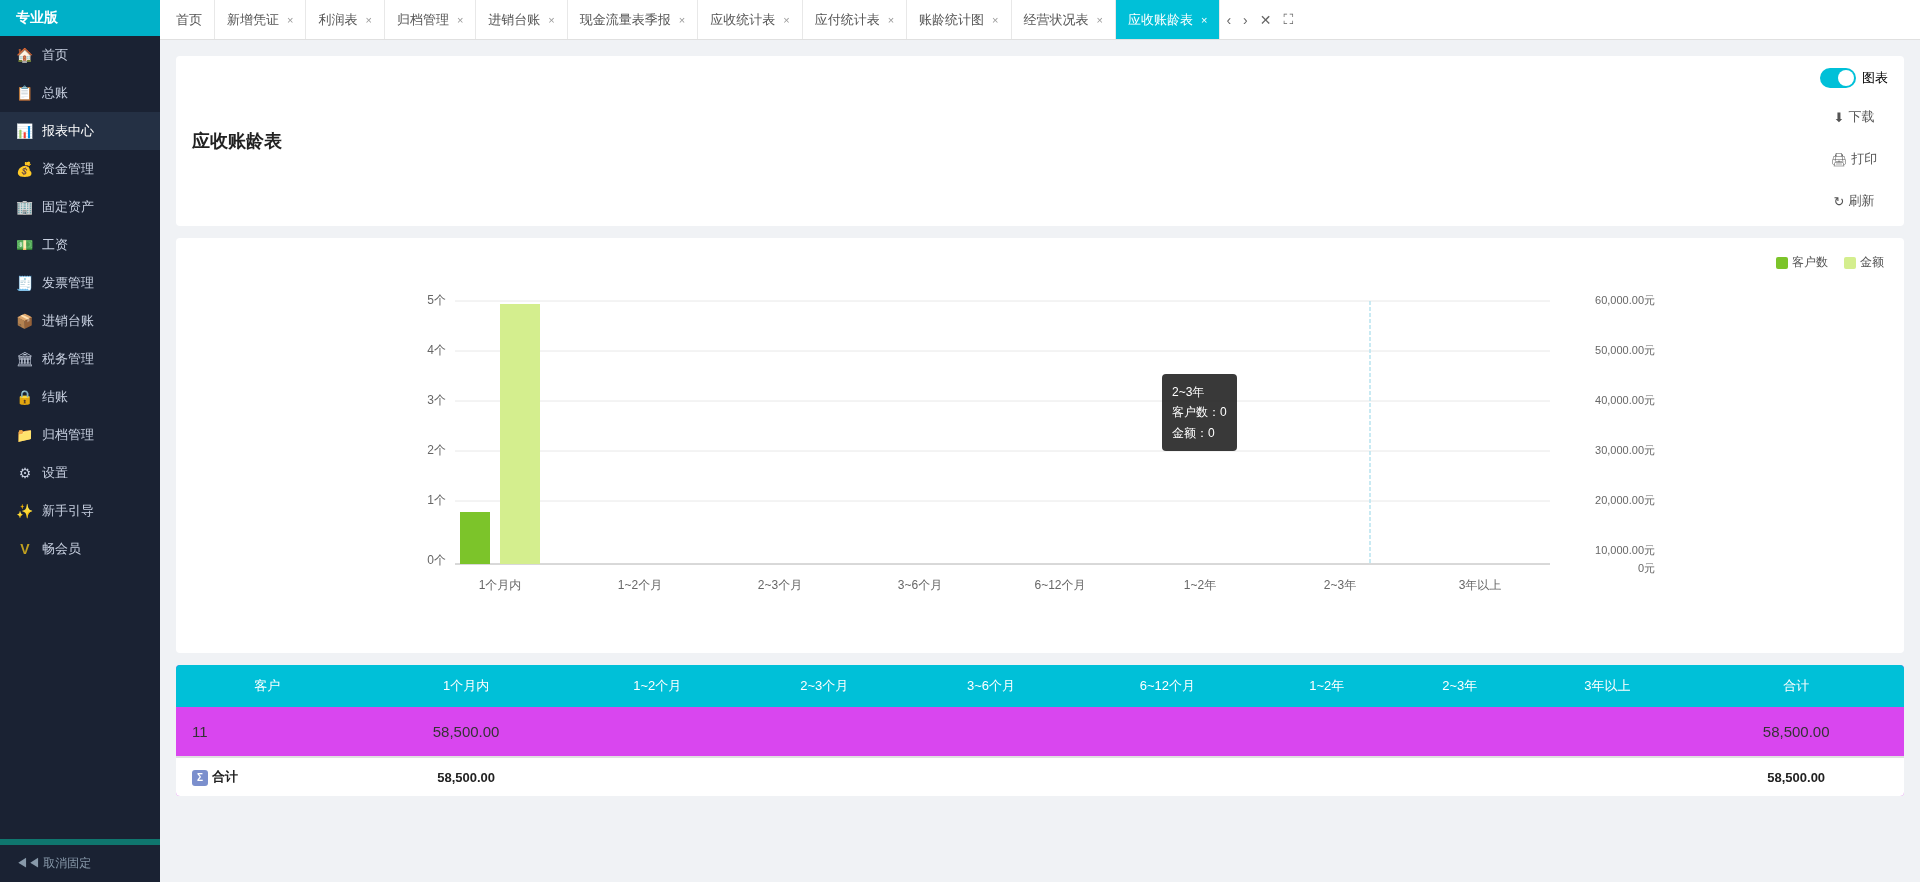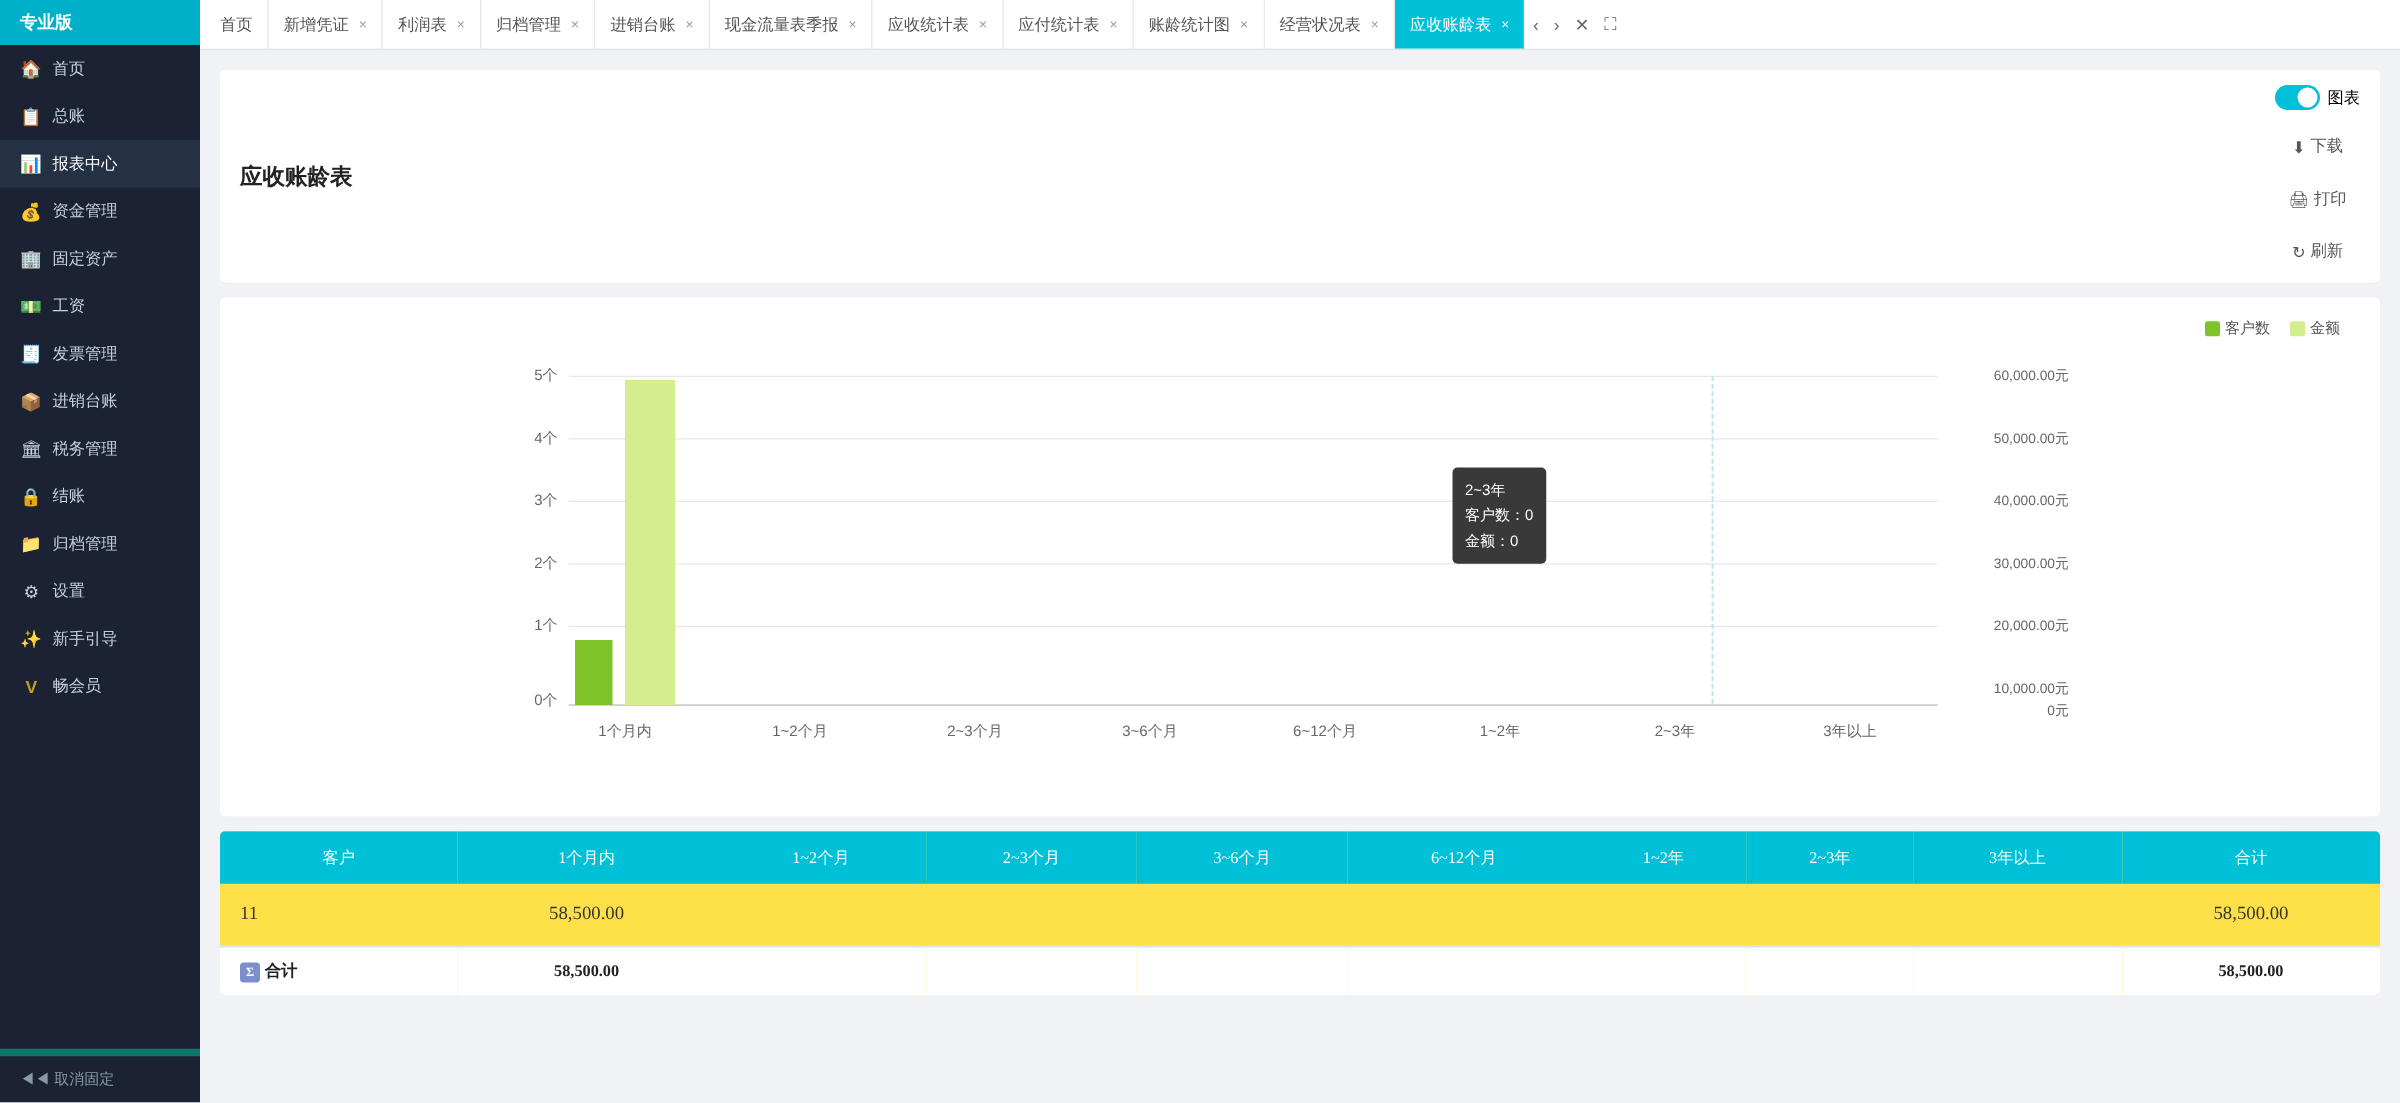--- a/index.html
+++ b/index.html
@@ -175,21 +175,21 @@
       position: relative;
     }
     .chart-title {
       font-size: 13px;
       color: #333;
       margin-bottom: 8px;
     }
     .chart-legend {
       position: absolute;
       top: 16px;
-      right: 32px;
+      right: 20px;
       display: flex;
       gap: 16px;
       font-size: 12px;
       color: #555;
       align-items: center;
     }
     .legend-item {
       display: flex;
       align-items: center;
       gap: 4px;
@@ -202,24 +202,23 @@
 
     
     .chart-svg-wrap {
       position: relative;
     }
 
     
     .data-table {
       width: 100%;
       border-collapse: collapse;
-      background: #fde047;
+      background: #d946ef;
       border-radius: 4px;
       overflow: hidden;
-      font-family: Liberation Serif, serif;
     }
     .data-table thead tr {
       background: #00c0d8;
       color: #fff;
     }
     .data-table thead th {
       padding: 12px 8px;
       text-align: center;
       font-weight: 500;
       font-size: 13px;

